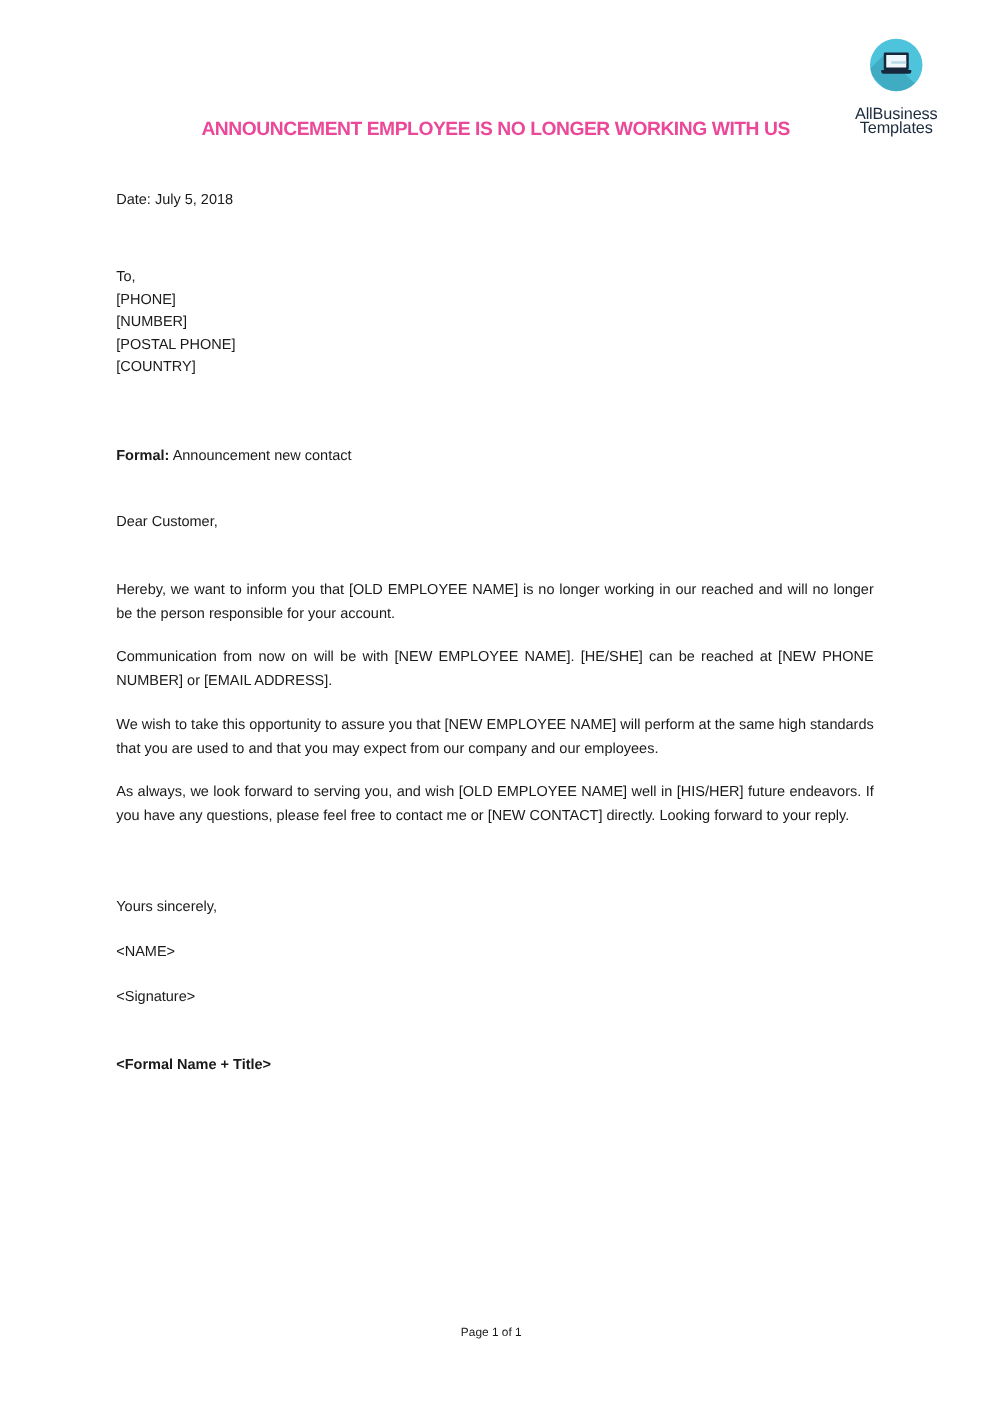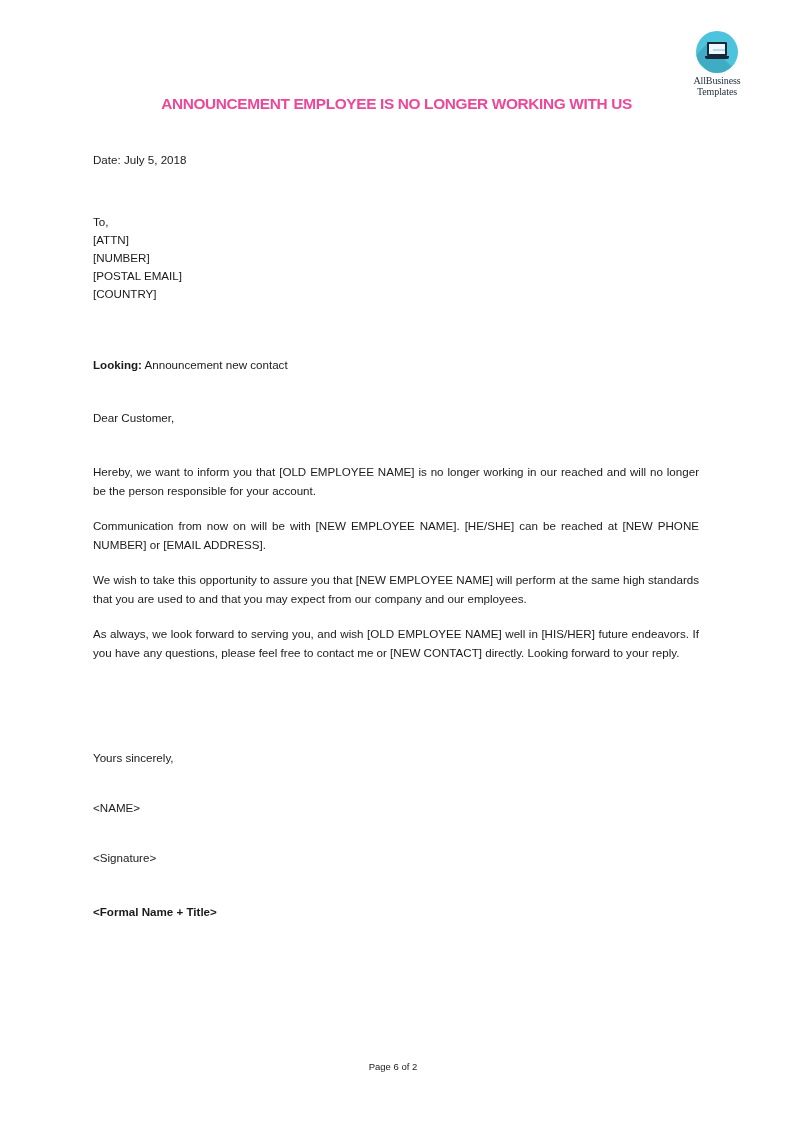--- a/index.html
+++ b/index.html
@@ -81,25 +81,25 @@
   .logo-base {
     position: absolute;
     left: 0;
     top: 14px;
     width: 24px;
     height: 3px;
     background: #17283c;
     border-radius: 0 0 2px 2px;
   }
   .logo-text {
-    margin-top: 3px;
-    font-size: 10px;
+    margin-top: 13px;
+    font-size: 13px;
     line-height: 10.5px;
     color: #1c2b3d;
-    font-family: Liberation Serif, serif;
+    font-family: Liberation Sans, sans-serif;
     letter-spacing: -0.1px;
   }
 
   
   .doc-title {
     position: absolute;
     left: 0;
     top: 95px;
     width: 793px;
     text-align: center;
@@ -173,21 +173,20 @@
   .closing {
     position: absolute;
     top: 717px;
     left: 0;
     width: 400px;
     font-size: 11.6px;
   }
   .closing-line {
     margin-bottom: 18px;
     line-height: 18px;
-    margin-top: 32px;
   }
   .closing-line.gap-extra {
     margin-bottom: 36px;
   }
   .closing-line:last-child { margin-bottom: 0; font-weight: bold; }
 
   
   .page-footer {
     position: absolute;
     left: 0;
@@ -222,28 +221,28 @@
   </div>
 
   <div class="doc-title">ANNOUNCEMENT EMPLOYEE IS NO LONGER WORKING WITH US</div>
 
   <div class="body-area">
 
     <div class="date-line">Date: July 5, 2018</div>
 
     <div class="address-block">
       <div>To,</div>
-      <div>[ATTN]</div>
+      <div>[PHONE]</div>
       <div>[NUMBER]</div>
-      <div>[POSTAL EMAIL]</div>
+      <div>[POSTAL PHONE]</div>
       <div>[COUNTRY]</div>
     </div>
 
     <div class="subject-line">
-      <span class="subject-label">Looking:</span>
+      <span class="subject-label">Formal:</span>
       <span class="subject-value">Announcement new contact</span>
     </div>
 
     <div class="salutation">Dear Customer,</div>
 
     <div class="paragraphs">
       <p class="para">Hereby, we want to inform you that [OLD EMPLOYEE NAME] is no longer working in our reached and will no longer be the person responsible for your account.</p>
       <p class="para">Communication from now on will be with [NEW EMPLOYEE NAME]. [HE/SHE] can be reached at [NEW PHONE NUMBER] or [EMAIL ADDRESS].</p>
       <p class="para">We wish to take this opportunity to assure you that [NEW EMPLOYEE NAME] will perform at the same high standards that you are used to and that you may expect from our company and our employees.</p>
       <p class="para">As always, we look forward to serving you, and wish [OLD EMPLOYEE NAME] well in [HIS/HER] future endeavors. If you have any questions, please feel free to contact me or [NEW CONTACT] directly. Looking forward to your reply.</p>
@@ -251,15 +250,15 @@
 
     <div class="closing">
       <div class="closing-line">Yours sincerely,</div>
       <div class="closing-line">&lt;NAME&gt;</div>
       <div class="closing-line gap-extra">&lt;Signature&gt;</div>
       <div class="closing-line">&lt;Formal Name + Title&gt;</div>
     </div>
 
   </div>
 
-  <div class="page-footer">Page 6 of 2</div>
+  <div class="page-footer">Page 1 of 1</div>
 
 </div>
 
 </body></html>

